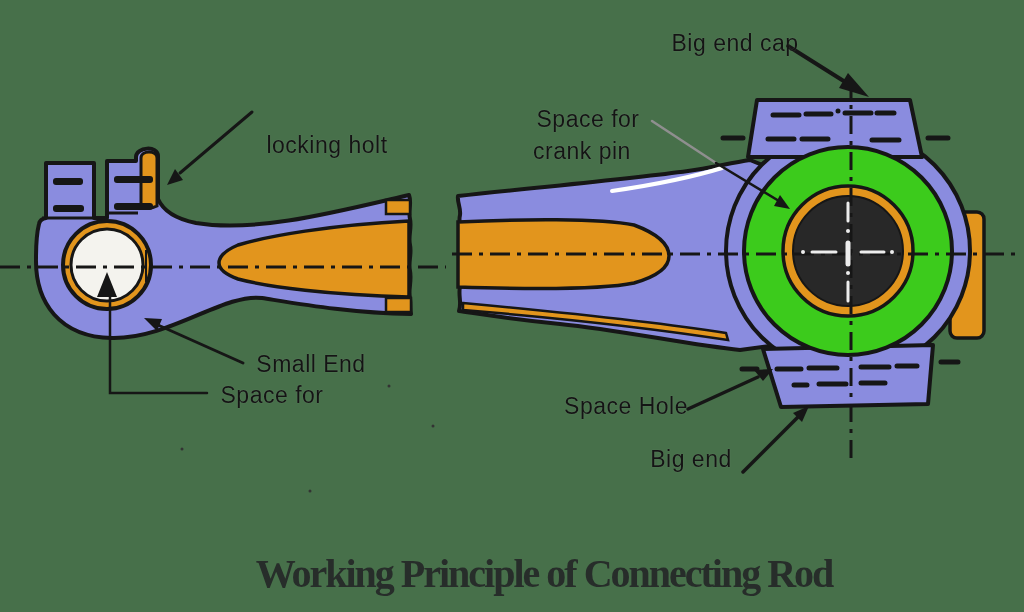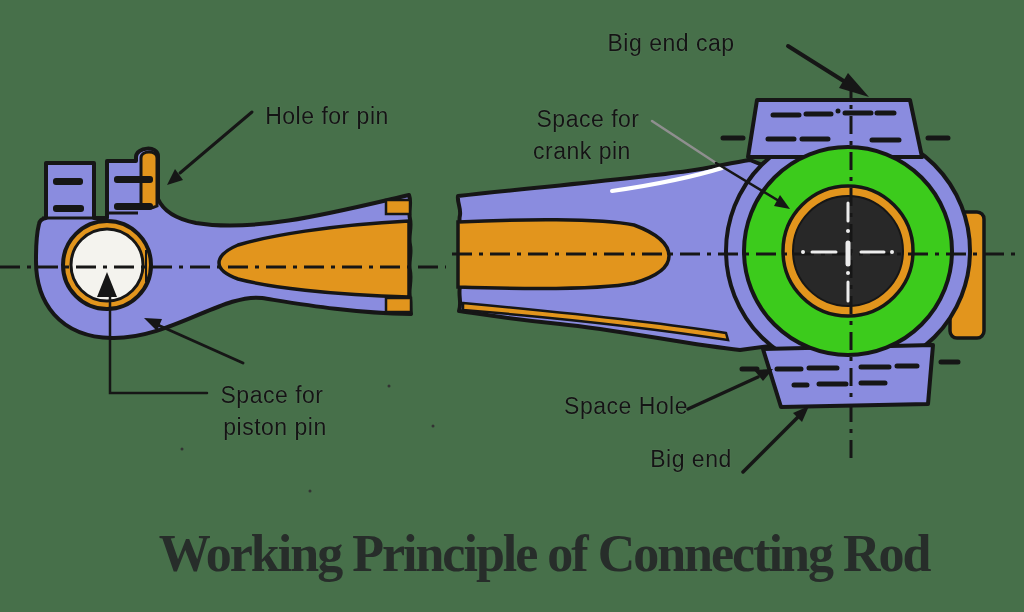--- a/index.html
+++ b/index.html
@@ -12,22 +12,23 @@
   .lbl{
     position:absolute;transform:translate(-50%,-50%);
     font:23px/1.1 "Liberation Sans",sans-serif;
     color:var(--label_color,#141414);
     letter-spacing:.5px;white-space:nowrap;
     text-shadow:0 0 1px rgba(255,255,255,.25);
   }
   .title{
     position:absolute;transform:translate(-50%,-50%);
     font-family:"Liberation Serif",serif;font-weight:bold;
-    font-size:52px;letter-spacing:-2px;white-space:nowrap;
+    font-size:40px;letter-spacing:-2px;white-space:nowrap;
     color:var(--title_color,#272D2A);
+    margin-top:20px;
   }
   .c-body{fill:var(--body,#8A8CDF);}
   .c-orange{fill:var(--bearing_orange,#E2951D);}
   .c-green{fill:var(--bearing_green,#3CCB1C);}
   .c-dark{fill:var(--crank_space,#282828);}
   .c-bore{fill:var(--pin_bore,#F4F3EE);}
   .ol{stroke:var(--outline,#161616);}
 </style>
 </head>
 <body>
@@ -151,29 +152,29 @@
 
       <g fill="#333">
         <circle cx="182" cy="449" r="1.5"></circle>
           <circle cx="310" cy="491" r="1.5"></circle>
         <circle cx="389" cy="386" r="1.5"></circle>
           <circle cx="433" cy="426" r="1.5"></circle>
       </g>
     </g>
   </svg>
 
-  <div class="lbl" style="left:327px;top:117px">Hole for pin</div>
+  <div class="lbl" style="left:327px;top:146px">locking holt</div>
 
+  <div class="lbl" style="left:311px;top:365px">Small End</div>
 
   <div class="lbl" style="left:272px;top:396px">Space for</div>
-  <div class="lbl" style="left:275px;top:428px">piston pin</div>
 
   <div class="lbl" style="left:588px;top:120px">Space for</div>
   <div class="lbl" style="left:582px;top:152px">crank pin</div>
 
-  <div class="lbl" style="left:671px;top:44px">Big end cap</div>
+  <div class="lbl" style="left:735px;top:44px">Big end cap</div>
 
   <div class="lbl" style="left:626px;top:407px">Space Hole</div>
 
   <div class="lbl" style="left:691px;top:460px">Big end</div>
 
   <div class="title" style="left:544px;top:553px">Working Principle of Connecting Rod</div>
 </div>
 
 </body></html>

